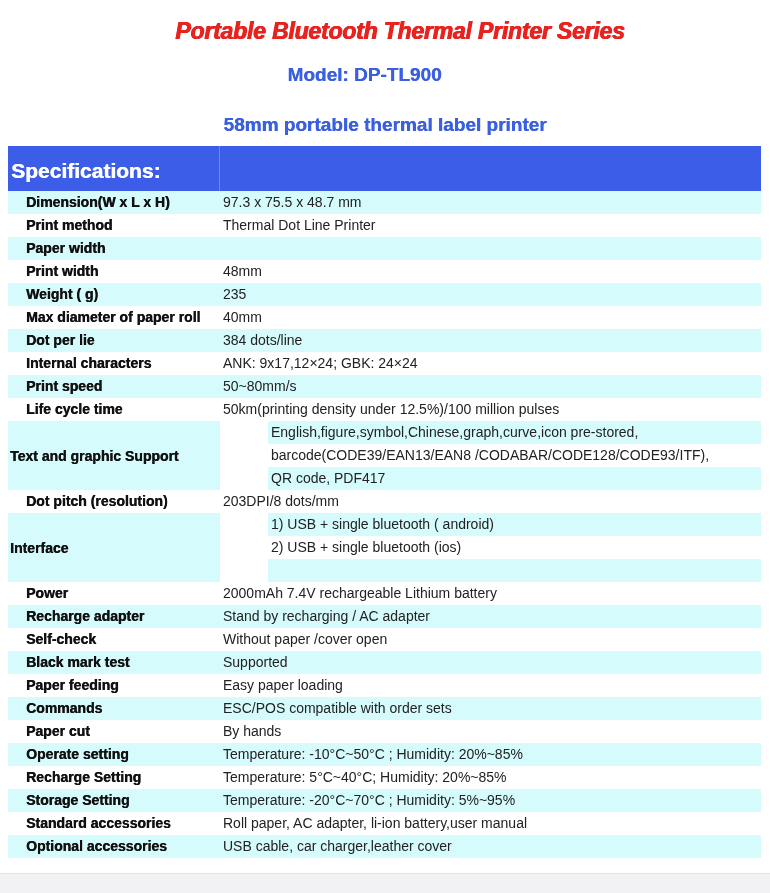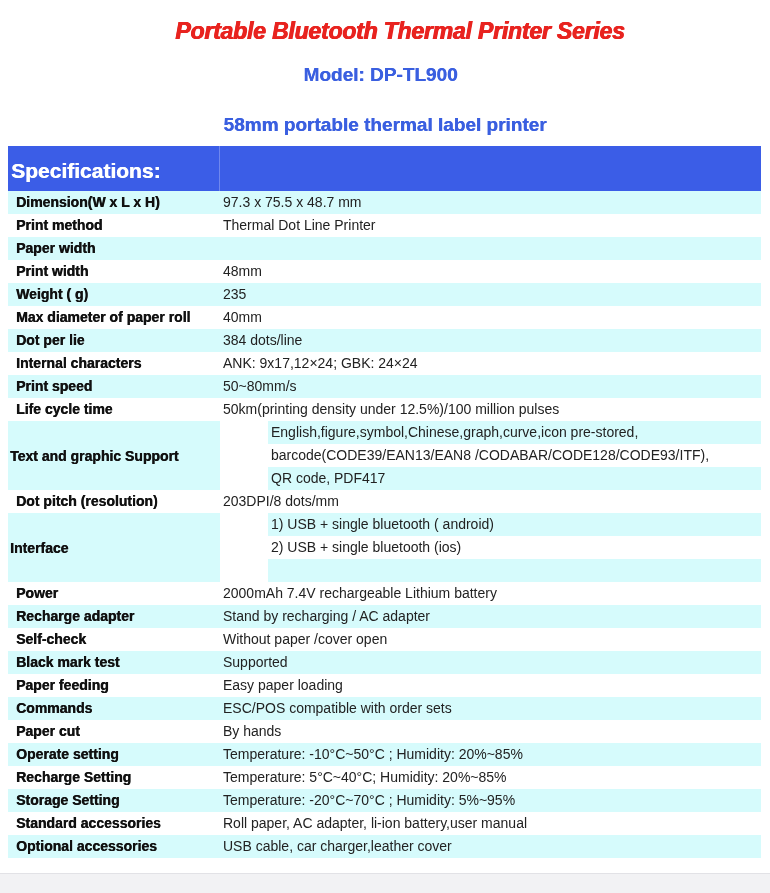--- a/index.html
+++ b/index.html
@@ -7,21 +7,21 @@
     width: 770px; height: 893px; background: #ffffff; position: relative; overflow: hidden;
     font-family: "Liberation Sans", sans-serif;
   }
   .title {
     position: absolute; left: 0; width: 800px; top: 18px; text-align: center;
     color: #e8231f; font-weight: bold; font-style: italic; font-size: 23px;
     letter-spacing: -0.2px;
     text-shadow: 0.6px 0 0 #e8231f, -0.3px 0 0 #e8231f;
   }
   .model {
-    position: absolute; left: 16px; width: 729px; top: 64px; text-align: center;
+    position: absolute; left: 0; width: 729px; top: 64px; text-align: center;
     color: #3a5fe0; font-weight: bold; font-size: 19px;
     text-shadow: 0.4px 0 0 #3a5fe0;
   }
   .subtitle {
     position: absolute; left: 0; width: 770px; top: 114px; text-align: center;
     color: #3a5fe0; font-weight: bold; font-size: 19px;
     text-shadow: 0.4px 0 0 #3a5fe0;
   }
   .table {
     position: absolute; left: 8px; top: 146px; width: 753px;
@@ -32,21 +32,21 @@
   .hdr .c1 {
     width: 212px; color: #ffffff; font-weight: bold; font-size: 21px;
     padding-left: 3px; line-height: 50px; box-sizing: border-box;
     border-right: 1px solid #6f87ee;
     text-shadow: 0.5px 0 0 #ffffff;
   }
   .hdr .c2 { flex: 1; }
   .row { display: flex; height: 23px; }
   .row .lab {
     width: 212px; font-weight: bold; font-size: 14px; color: #111;
-    padding-left: 8px; line-height: 23px; box-sizing: border-box; white-space: nowrap;
+    padding-left: 18px; line-height: 23px; box-sizing: border-box; white-space: nowrap;
     text-shadow: 0.4px 0 0 #111;
   }
   .row .val {
     flex: 1; font-size: 14px; color: #222; padding-left: 3px; line-height: 23px;
     box-sizing: border-box; white-space: nowrap;
   }
   .cy { background: #d6fbfc; }
   .wh { background: #ffffff; }
   .grp { display: flex; }
   .grp .lab {

